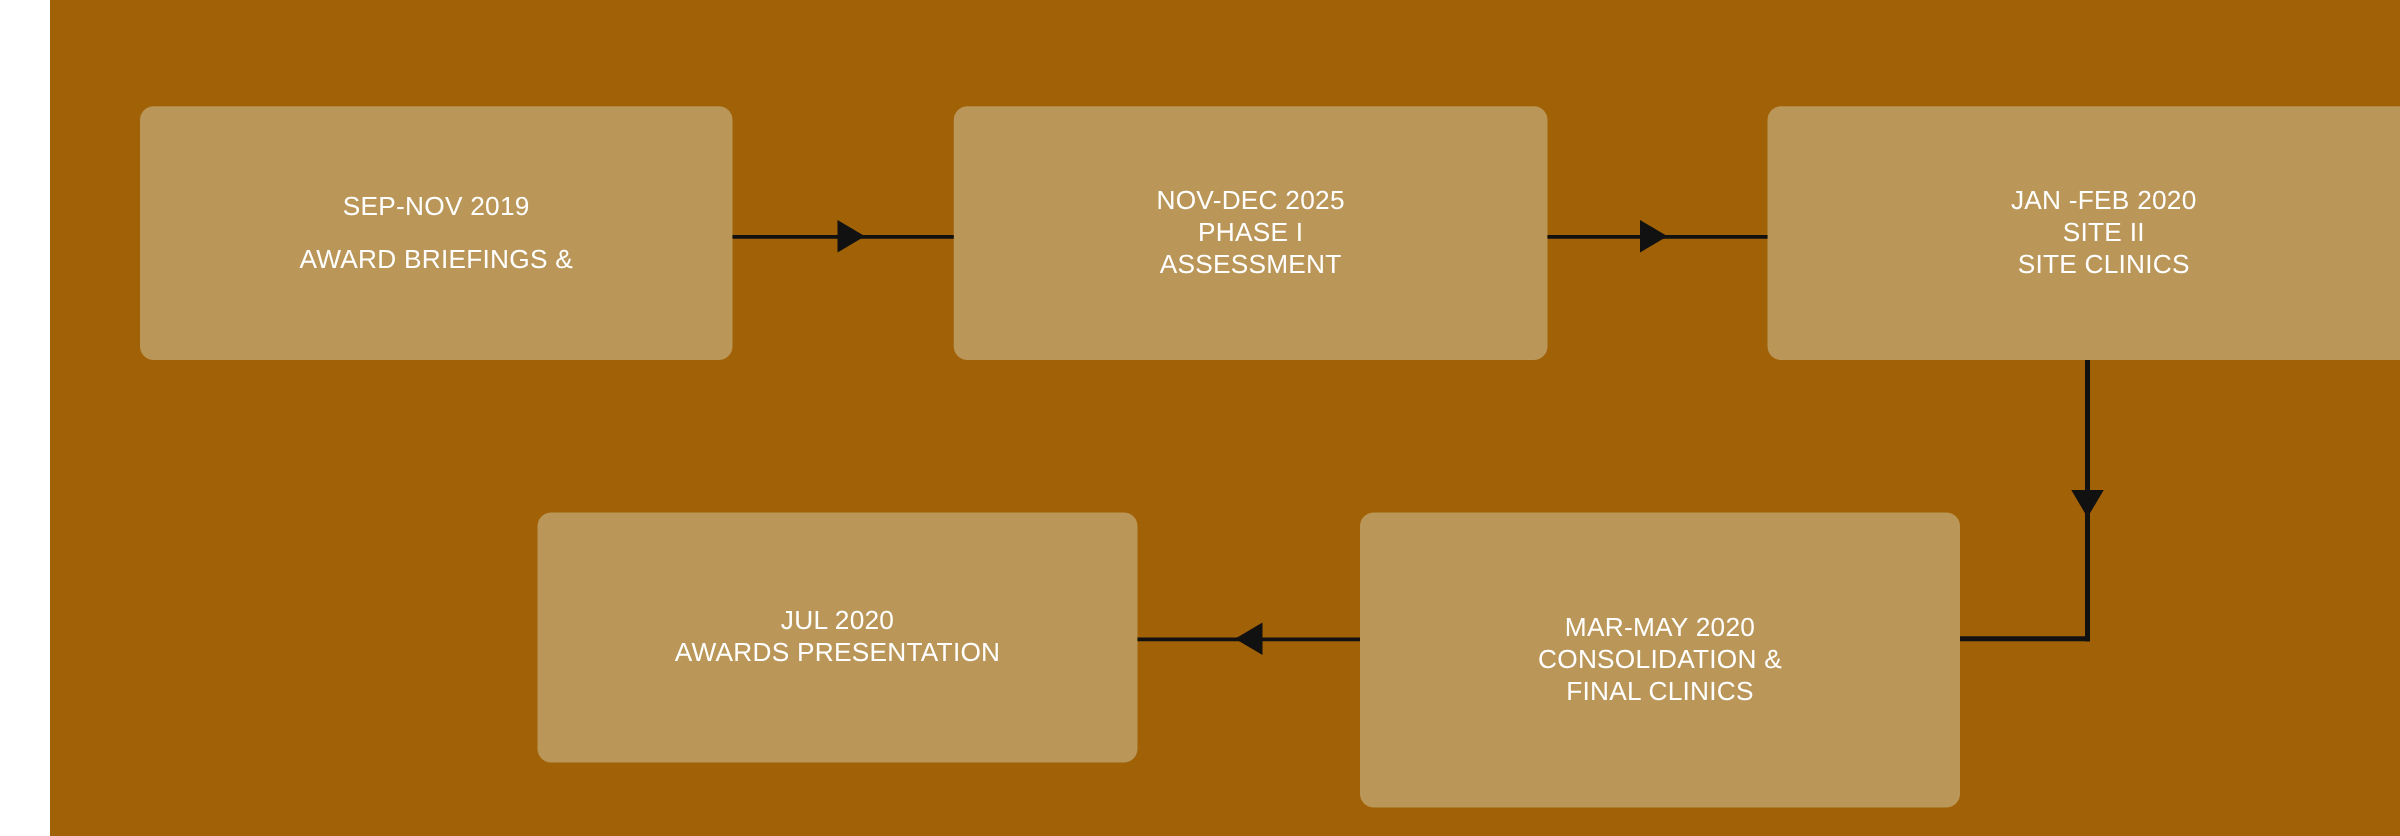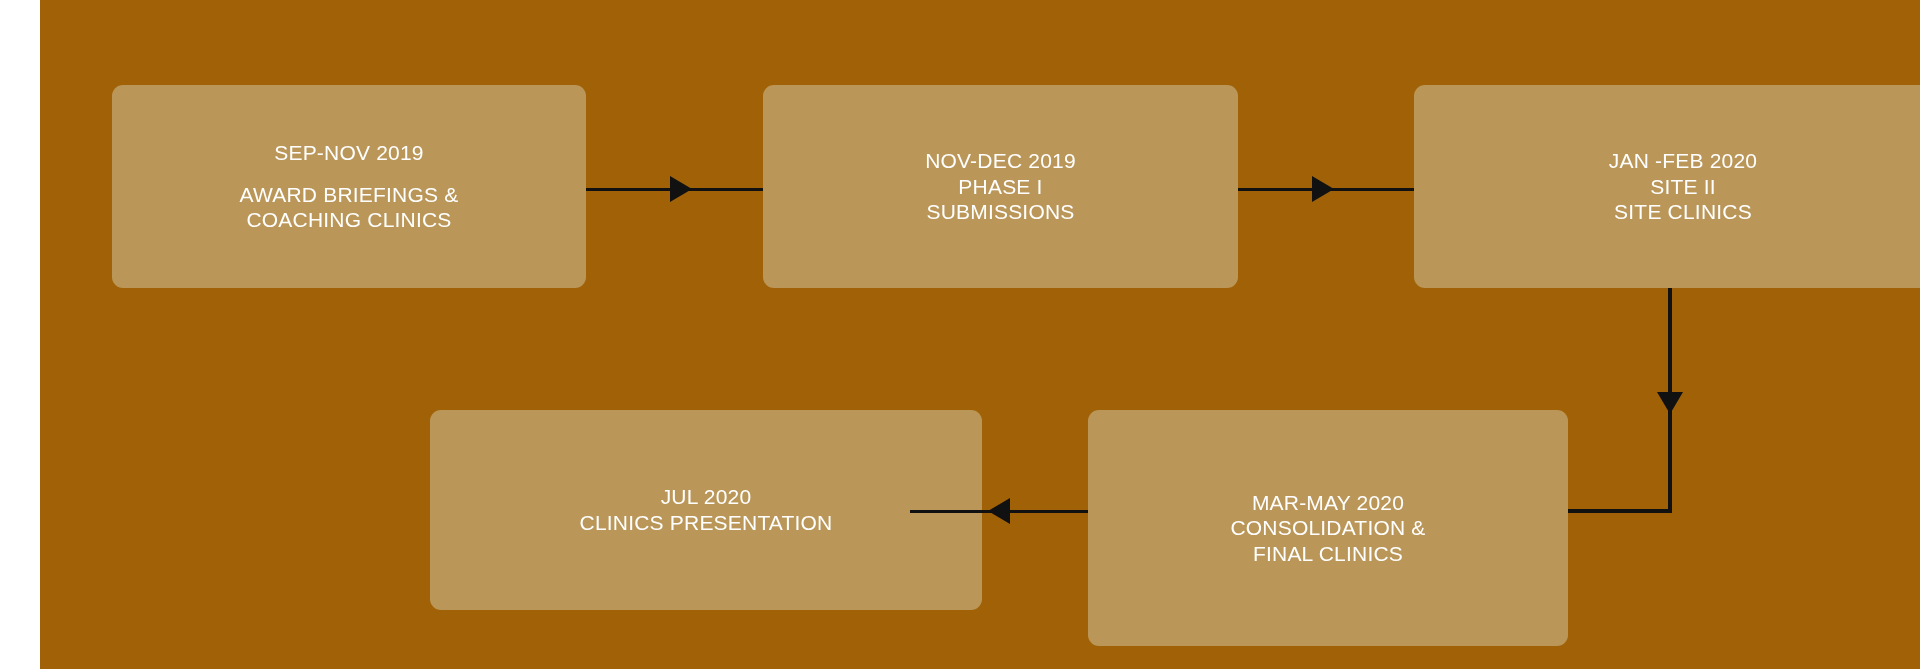--- a/index.html
+++ b/index.html
@@ -76,52 +76,51 @@
 <body>
 
 <div id="canvas">
 
   <div class="node" style="left:72px; top:85px; width:474px; height:203px;">
     <span class="grp">
       <span class="ln">SEP-NOV 2019</span>
     </span>
     <span class="grp">
       <span class="ln">AWARD BRIEFINGS &amp;</span>
-      <span class="ln">COACHING CLINICS</span>
     </span>
   </div>
 
   <div class="node" style="left:723px; top:85px; width:475px; height:203px;">
     <span class="grp">
-      <span class="ln">NOV-DEC 2019</span>
+      <span class="ln">NOV-DEC 2025</span>
       <span class="ln">PHASE I</span>
-      <span class="ln">SUBMISSIONS</span>
+      <span class="ln">ASSESSMENT</span>
     </span>
   </div>
 
   <div class="node" style="left:1374px; top:85px; width:538px; height:203px;">
     <span class="grp">
       <span class="ln">JAN -FEB 2020</span>
       <span class="ln">SITE II</span>
       <span class="ln">SITE CLINICS</span>
     </span>
   </div>
 
   <div class="node" style="left:1048px; top:410px; width:480px; height:236px;">
     <span class="grp">
       <span class="ln">MAR-MAY 2020</span>
       <span class="ln">CONSOLIDATION &amp;</span>
       <span class="ln">FINAL CLINICS</span>
     </span>
   </div>
 
-  <div class="node" style="left:390px; top:410px; width:552px; height:200px;">
+  <div class="node" style="left:390px; top:410px; width:480px; height:200px;">
     <span class="grp">
       <span class="ln">JUL 2020</span>
-      <span class="ln">CLINICS PRESENTATION</span>
+      <span class="ln">AWARDS PRESENTATION</span>
     </span>
   </div>
 
   <div>
     <div class="hline" style="left:546px; top:188px; width:177px;"></div>
     <div class="arrow arrow-right" style="left:630px; top:176px;"></div>
   </div>
 
   <div>
     <div class="hline" style="left:1198px; top:188px; width:176px;"></div>

